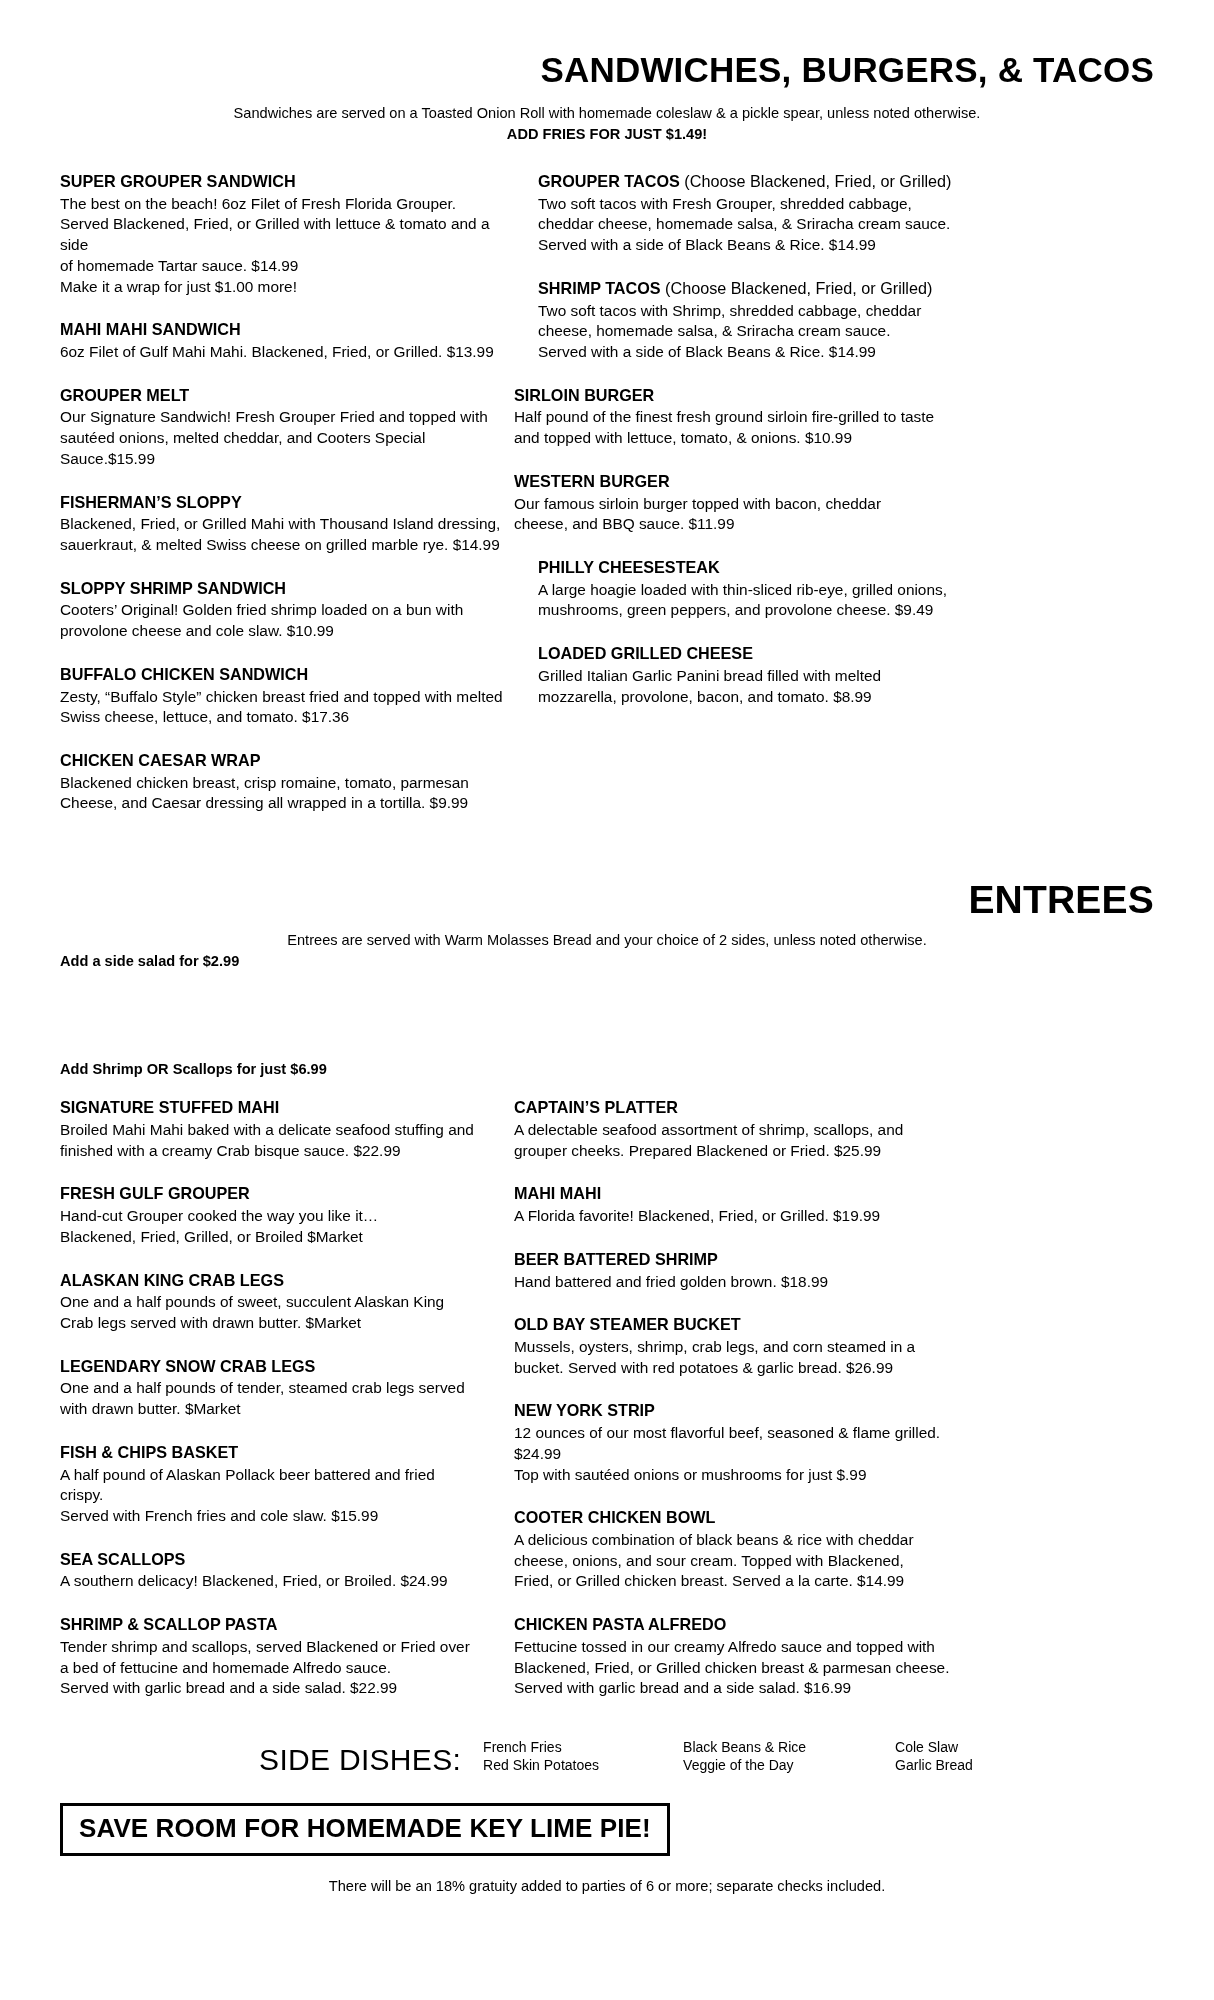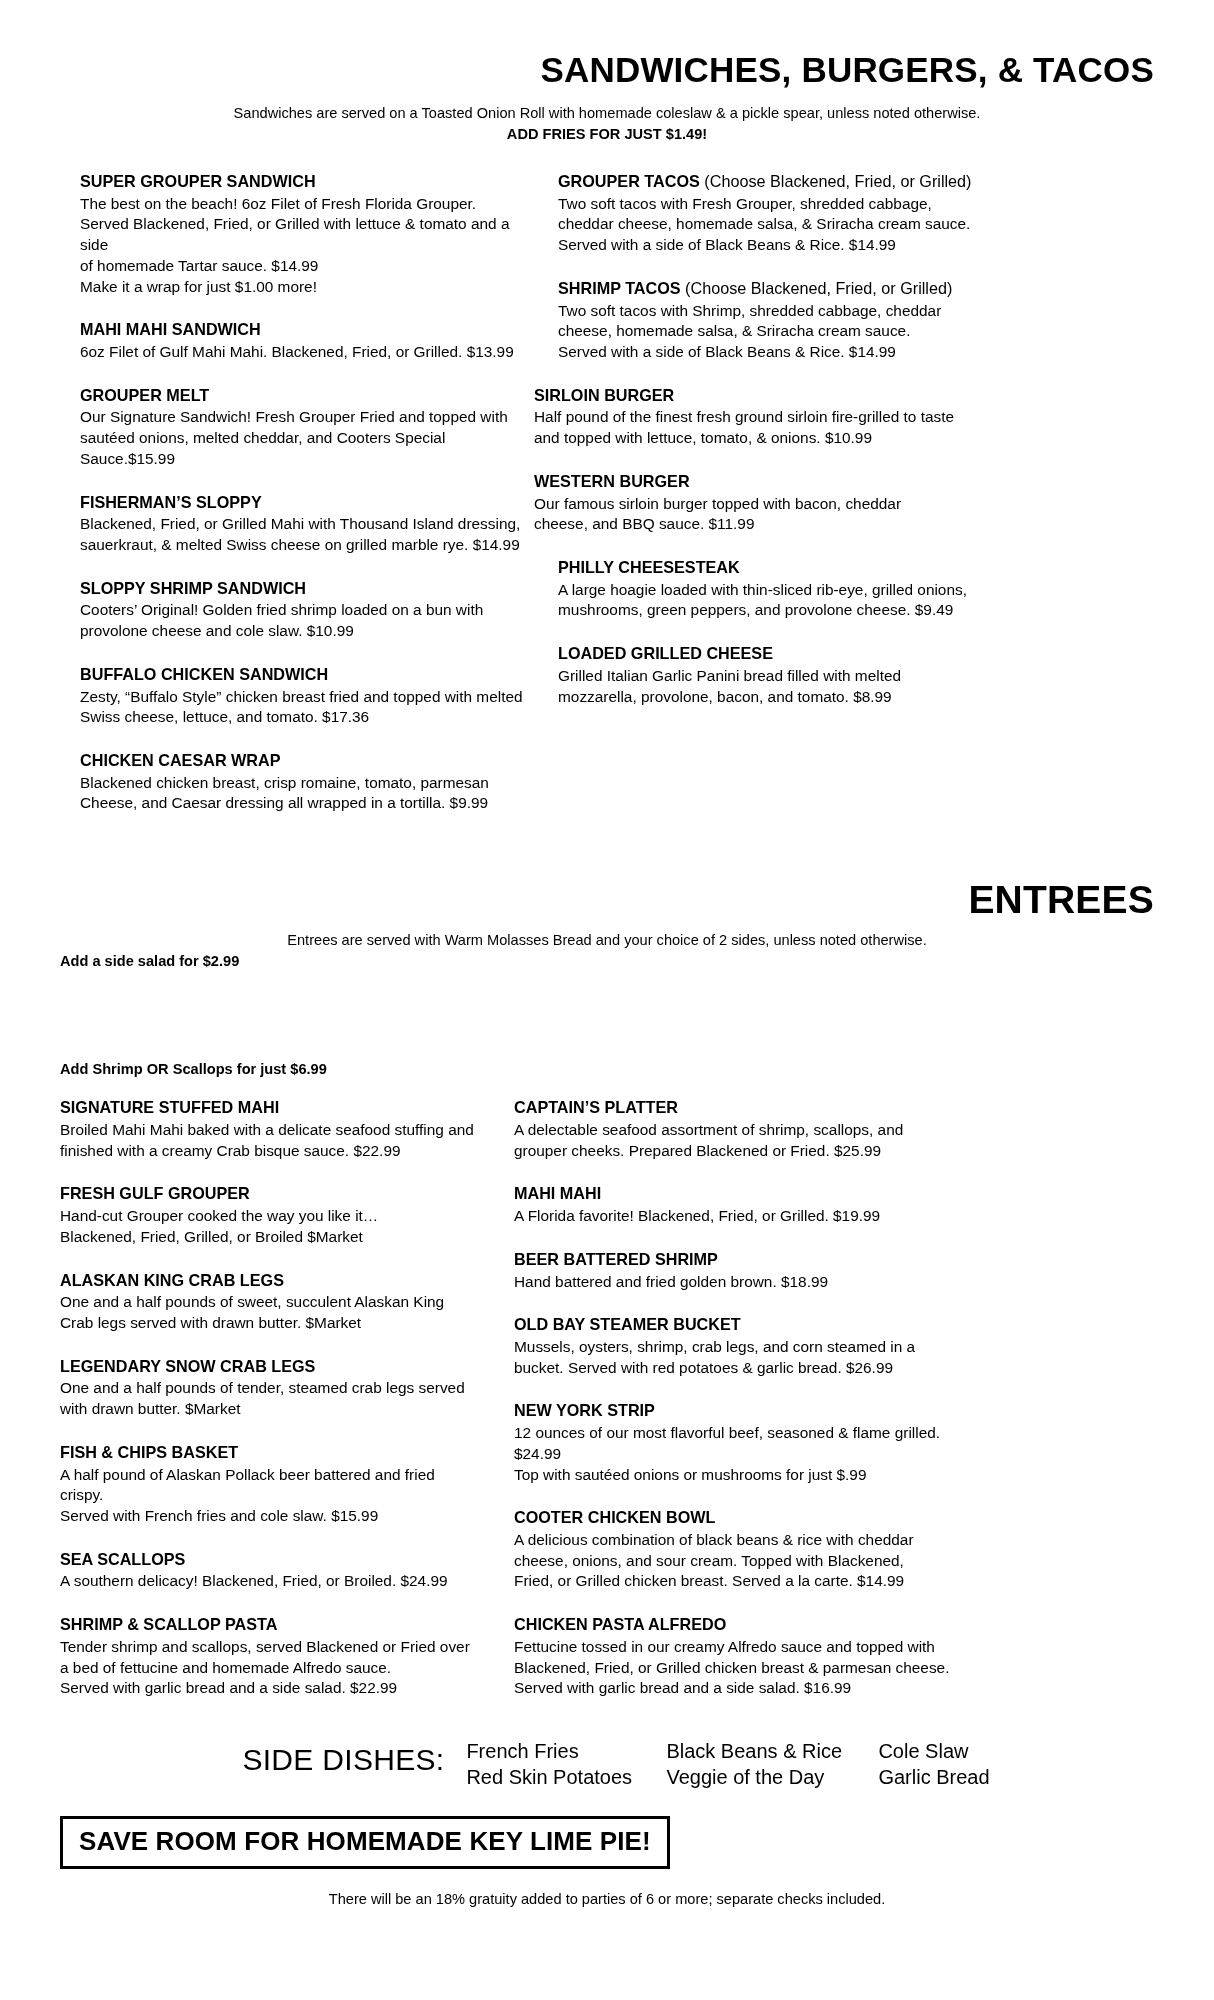--- a/index.html
+++ b/index.html
@@ -63,21 +63,20 @@
     flex-direction: column;
   }
 
   
   .columns {
     display: flex;
     align-items: flex-start;
   }
   .sandwiches-columns {
     margin-top: 26px;
-    margin-left: 20px;
   }
   .entrees-columns {
     margin-top: 20px;
   }
   .col-left {
     width: 444px;
     flex: 0 0 444px;
   }
   .col-right {
     flex: 1 1 auto;
@@ -116,21 +115,21 @@
   .side-dishes-label {
     font-size: 30px;
     font-weight: normal;
     letter-spacing: 0.3px;
     padding-top: 4px;
     padding-right: 22px;
     white-space: nowrap;
     text-align: center;
   }
   .side-dishes-grid {
-    font-size: 20px;
+    font-size: 14px;
     line-height: 1.28;
   }
   .side-row {
     display: flex;
   }
   .side-cell {
     white-space: nowrap;
   }
   .side-row-1 .side-cell:nth-child(1) { width: 200px; }
   .side-row-1 .side-cell:nth-child(2) { width: 212px; }

